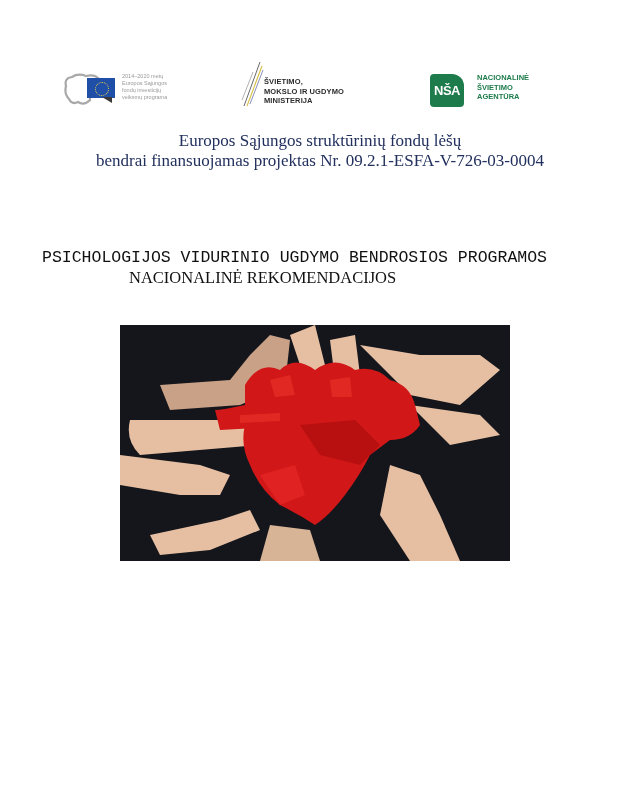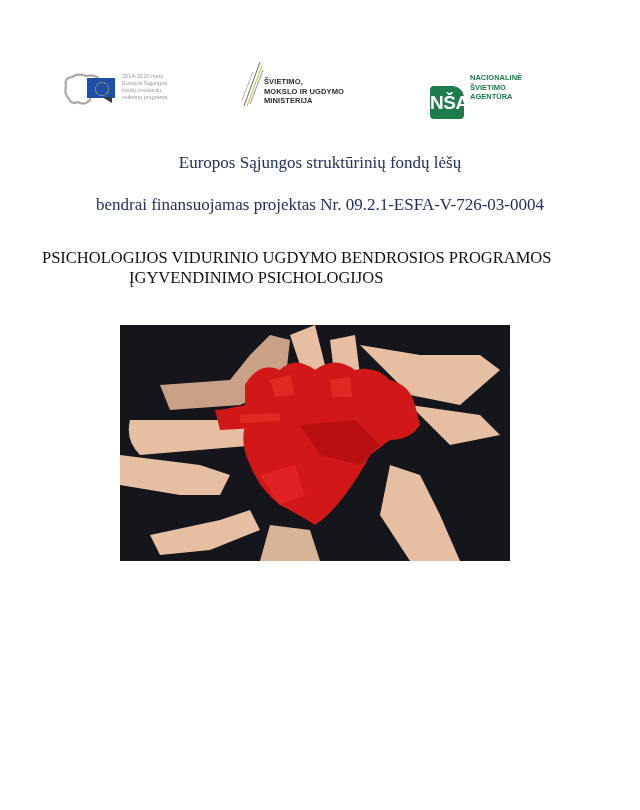--- a/index.html
+++ b/index.html
@@ -14,30 +14,30 @@
   .eu-stars { position: absolute; left: 8px; top: 4px; width: 12px; height: 12px; border: 1px dotted #f2d54b; border-radius: 50%; }
   .eu-text { position: absolute; left: 60px; top: 3px; font-family: "Liberation Sans", sans-serif; font-size: 5.5px; line-height: 7px; color: #9a9a9a; white-space: nowrap; }
 
   
   .logo-min { left: 240px; top: 60px; width: 130px; height: 50px; }
   .min-lines { position: absolute; left: 0; top: 0; width: 30px; height: 48px; }
   .min-text { position: absolute; left: 24px; top: 17px; font-family: "Liberation Sans", sans-serif; font-weight: bold; font-size: 7.5px; line-height: 9.5px; color: #2b2b2b; white-space: nowrap; letter-spacing: 0.1px; }
 
   
   .logo-nsa { left: 430px; top: 70px; width: 120px; height: 36px; }
-  .nsa-badge { position: absolute; left: 0; top: 16px; width: 34px; height: 33px; background: #1e7b4c; border-radius: 4px 12px 4px 4px; color: #fff; font-family: "Liberation Sans", sans-serif; font-weight: bold; font-size: 19px; line-height: 33px; text-align: center; letter-spacing: -0.5px; }
-  .nsa-text { position: absolute; left: 40px; top: 3px; font-family: "Liberation Sans", sans-serif; font-weight: bold; font-size: 7.5px; line-height: 9.5px; color: #1e7b4c; white-space: nowrap; }
+  .nsa-badge { position: absolute; left: 0; top: 4px; width: 34px; height: 33px; background: #1e7b4c; border-radius: 4px 12px 4px 4px; color: #fff; font-family: "Liberation Sans", sans-serif; font-weight: bold; font-size: 13px; line-height: 33px; text-align: center; letter-spacing: -0.5px; }
+  .nsa-text { position: absolute; left: 47px; top: 3px; font-family: "Liberation Sans", sans-serif; font-weight: bold; font-size: 7.5px; line-height: 9.5px; color: #1e7b4c; white-space: nowrap; }
 
   
   .project { left: 0; top: 131px; width: 640px; text-align: center; color: #22305e; font-size: 17px; line-height: 20px; }
-  .project div { white-space: nowrap; margin-top: 22px; }
+  .project div { white-space: nowrap; }
 
   
   .title { left: 42px; top: 248px; width: 560px; color: #111; font-size: 16.5px; line-height: 20px; }
-  .title .l1 { white-space: nowrap; }
+  .title .l1 { white-space: nowrap; font-family: Liberation Mono, monospace; }
   .title .l2 { white-space: nowrap; padding-left: 87px; }
 
   
   .photo { left: 120px; top: 325px; width: 390px; height: 236px; background: #14161c; overflow: hidden; }
 </style>
 </head>
 <body>
 
 <div class="abs logo-eu">
   <svg class="lt-outline" viewBox="0 0 60 36">
@@ -78,21 +78,21 @@
   </div>
 </div>
 
 <div class="abs project">
   <div>Europos Sąjungos struktūrinių fondų lėšų</div>
   <div>bendrai finansuojamas projektas Nr. 09.2.1-ESFA-V-726-03-0004</div>
 </div>
 
 <div class="abs title">
   <div class="l1">PSICHOLOGIJOS VIDURINIO UGDYMO BENDROSIOS PROGRAMOS</div>
-  <div class="l2">ĮGYVENDINIMO PSICHOLOGIJOS</div>
+  <div class="l2">NACIONALINĖ REKOMENDACIJOS</div>
 </div>
 
 <div class="abs photo">
   <svg width="390" height="236" viewBox="0 0 390 236">
     <rect width="390" height="236" fill="#14161c"></rect>
 
     <g fill="#e6bfa2">
       <path d="M40 60 L110 55 L130 30 L150 10 L170 15 L165 60 L120 80 L50 85 Z" fill="#c9a187"></path>
       <path d="M10 95 L130 95 L140 120 L20 130 Q5 115 10 95 Z"></path>
       <path d="M0 130 L80 140 L110 150 L100 170 L60 170 L0 160 Z"></path>

